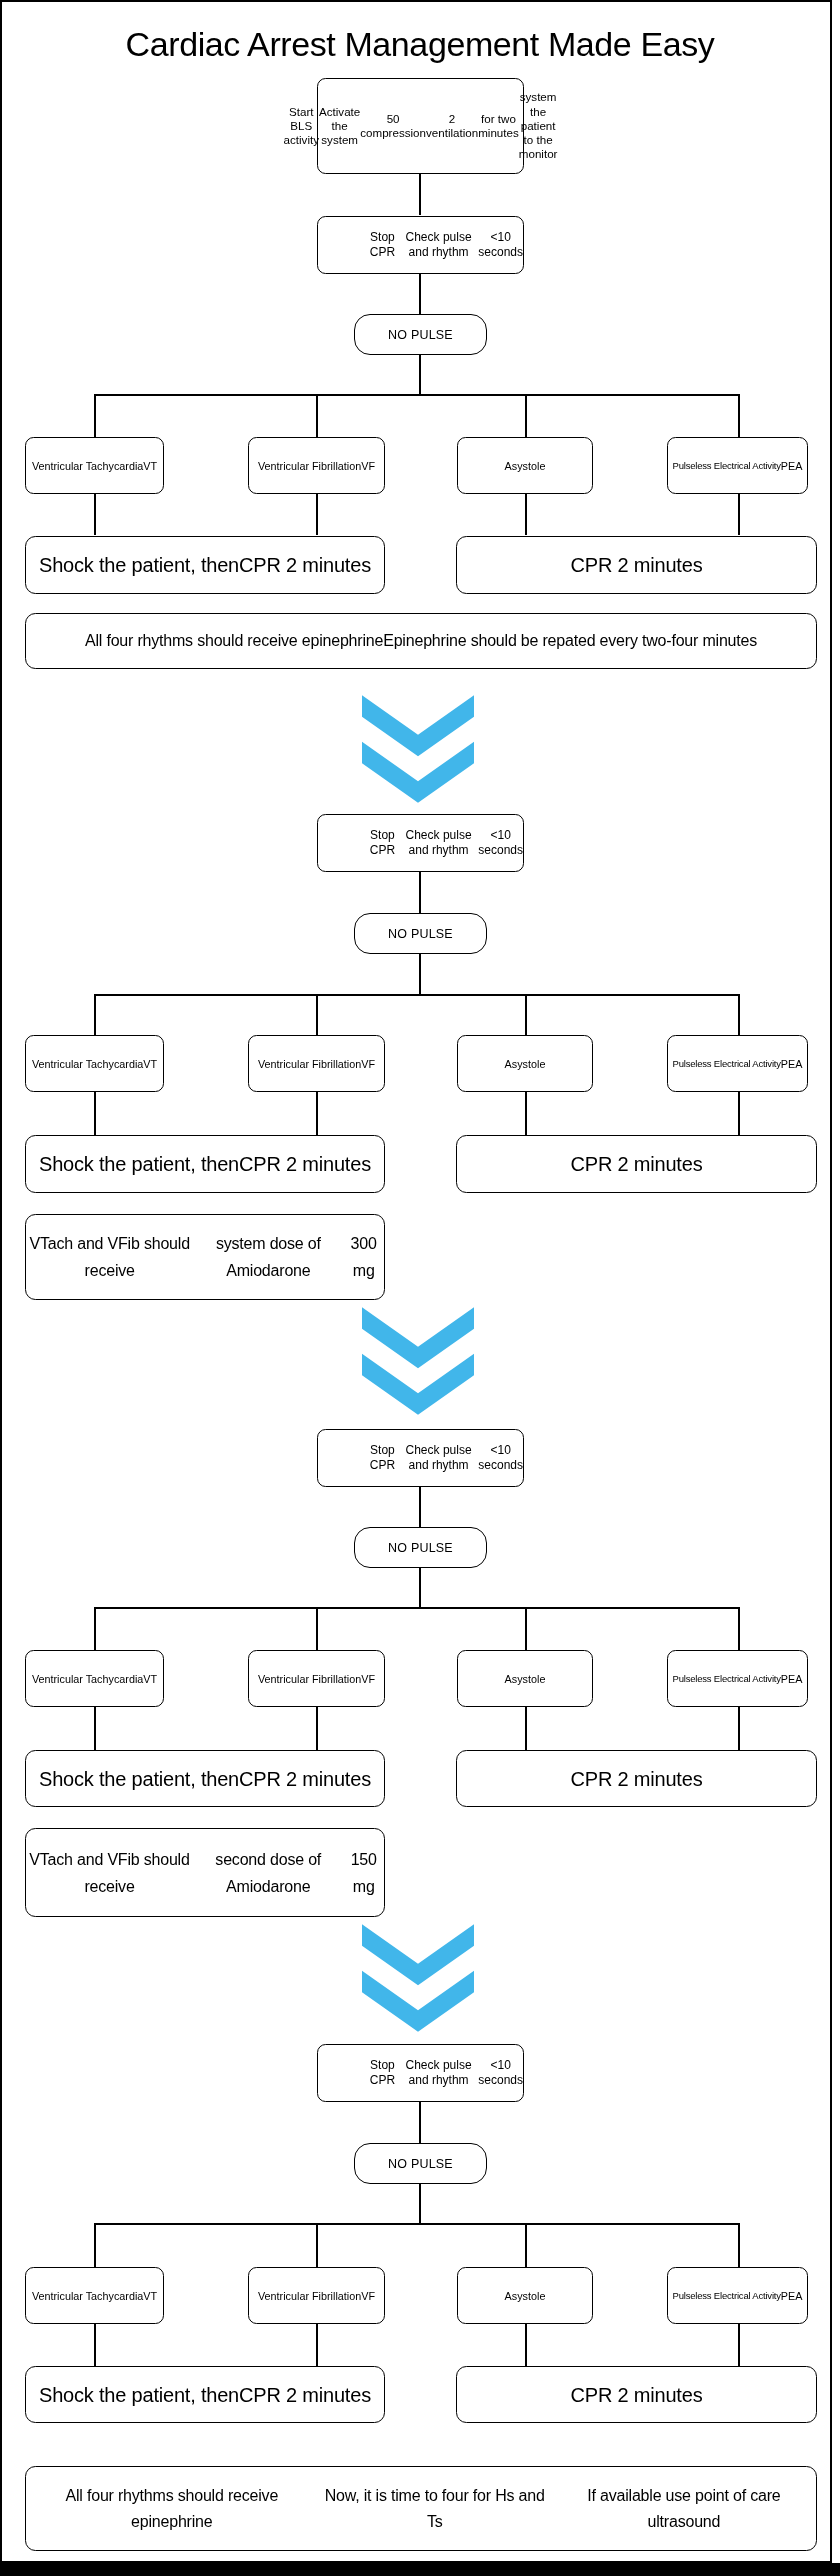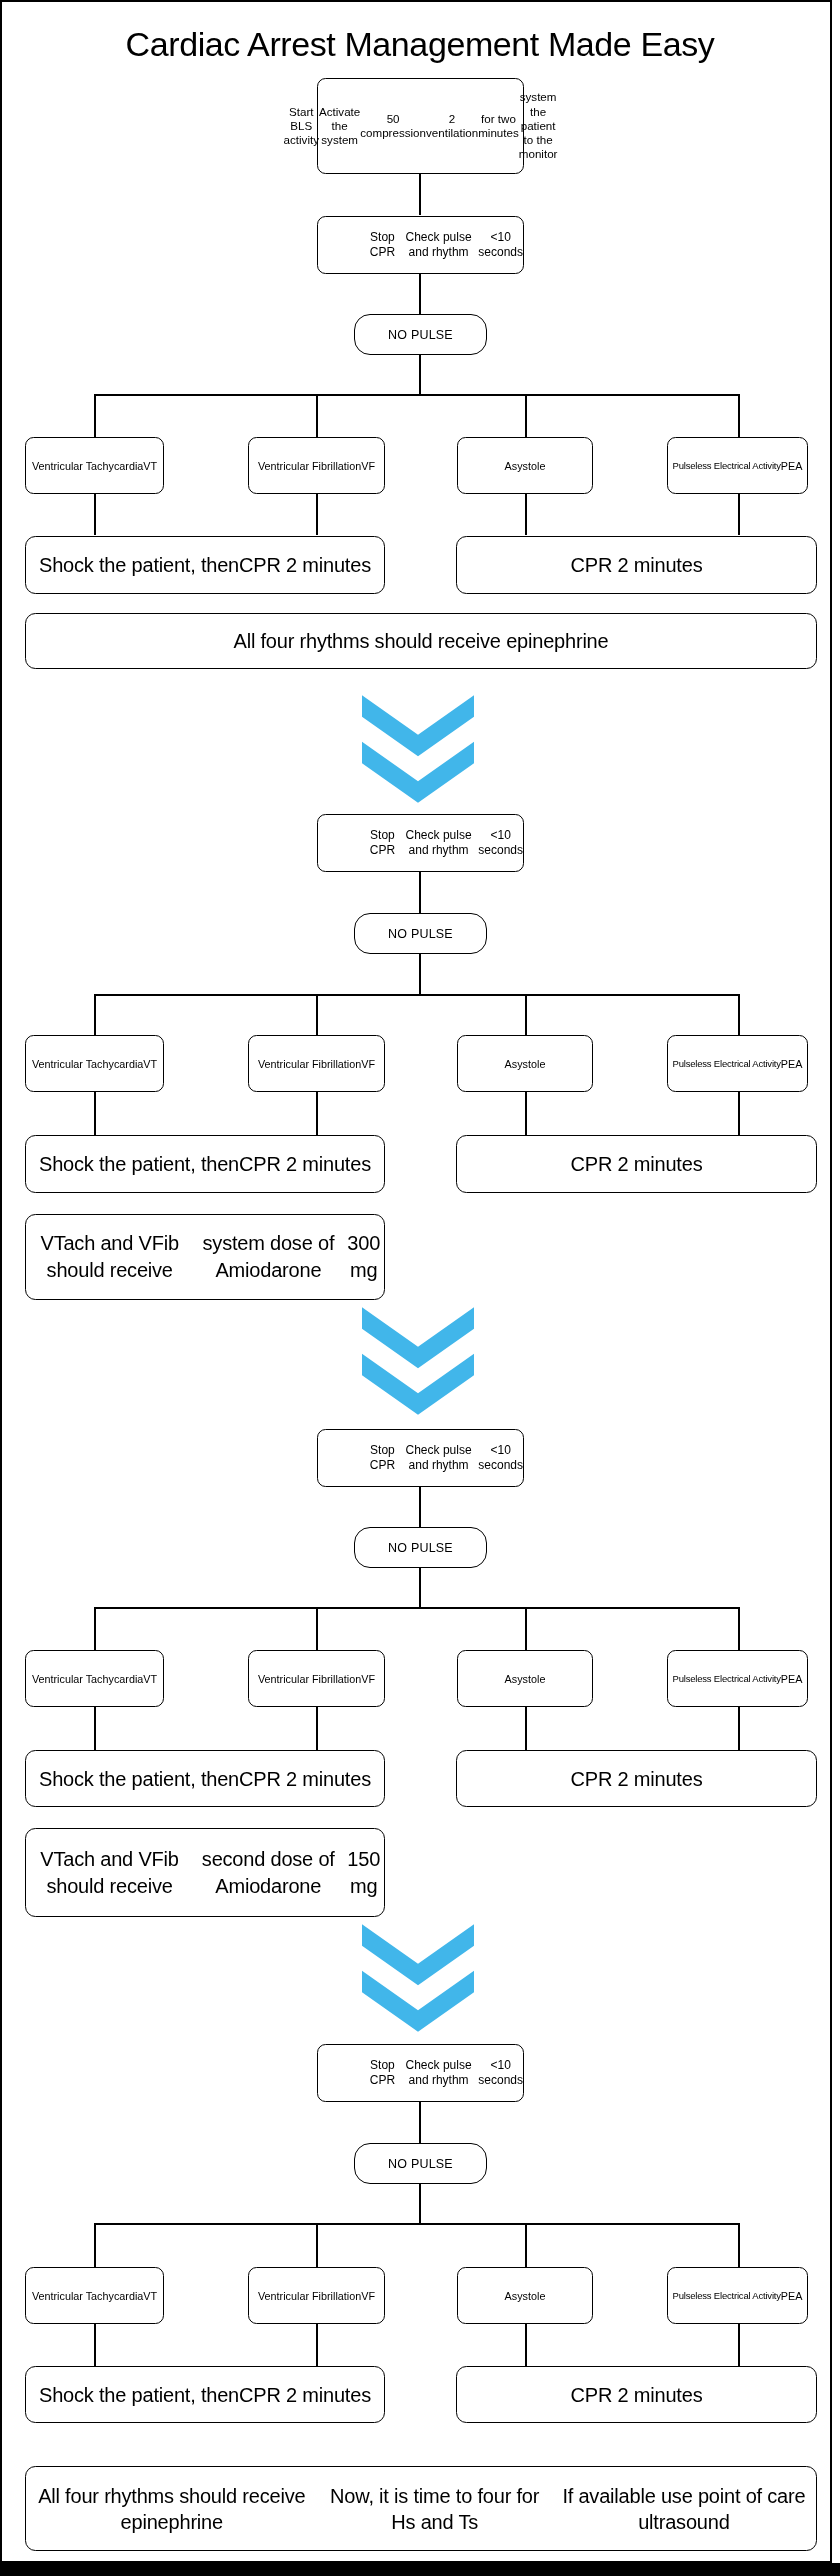--- a/index.html
+++ b/index.html
@@ -31,21 +31,21 @@
     box-sizing:border-box;
     display:flex;flex-direction:row;justify-content:center;align-items:center;
     text-align:center;
   }
   .start-box{font-size:11.6px;line-height:14.2px;}
   .stop-box{font-size:12px;line-height:14.7px;padding-left:48px;}
   .nopulse-box{font-size:12.5px;letter-spacing:0.2px;border-radius:16px;}
   .rhythm-box{font-size:10.8px;line-height:14px;}
   .rhythm-box .long-label{font-size:9.5px;letter-spacing:-0.2px;}
   .big-box{font-size:20px;line-height:26px;border-radius:10.4px;letter-spacing:-0.2px;}
-  .note-box{font-size:20px;line-height:26px;border-radius:10.4px;letter-spacing:-0.2px;text-align:center;}
+  .note-box{font-size:16px;line-height:26px;border-radius:10.4px;letter-spacing:-0.2px;text-align:center;}
   .note-3line{line-height:27px;}
   .vline{position:absolute;width:1.7px;background:#000;}
   .hline{position:absolute;height:1.7px;background:#000;}
   .chevron{position:absolute;width:112px;height:108px;}
 </style>
 </head>
 <body>
 
 <div class="page">
 
@@ -100,20 +100,21 @@
   <div class="vline" style="left:738px;top:494px;height:41px;"></div>
   <div class="box big-box" style="left:25px;top:536px;width:360px;height:58px;">
     <div>Shock the patient, then</div>
     <div>CPR 2 minutes</div>
   </div>
   <div class="box big-box" style="left:456px;top:536px;width:361px;height:58px;">
     <div>CPR 2 minutes</div>
   </div>
   <div class="box note-box" style="left:25px;top:613px;width:792px;height:56px;">
     <div>All four rhythms should receive epinephrine</div>
+    <div>Epinephrine should be repated every two-four minutes</div>
   </div>
   <svg class="chevron" style="left:362px;top:695px;" viewBox="0 0 130 125">
     <path d="M0 0 L65 46 L130 0 L130 25 L65 71 L0 25 Z" fill="#41B6EA"></path>
     <path d="M0 54 L65 100 L130 54 L130 79 L65 125 L0 79 Z" fill="#41B6EA"></path>
   </svg>
 
   <div class="box stop-box" style="left:317px;top:814px;width:207px;height:58px;">
     <div>Stop CPR</div>
     <div>Check pulse and rhythm</div>
     <div>&lt;10 seconds</div>

